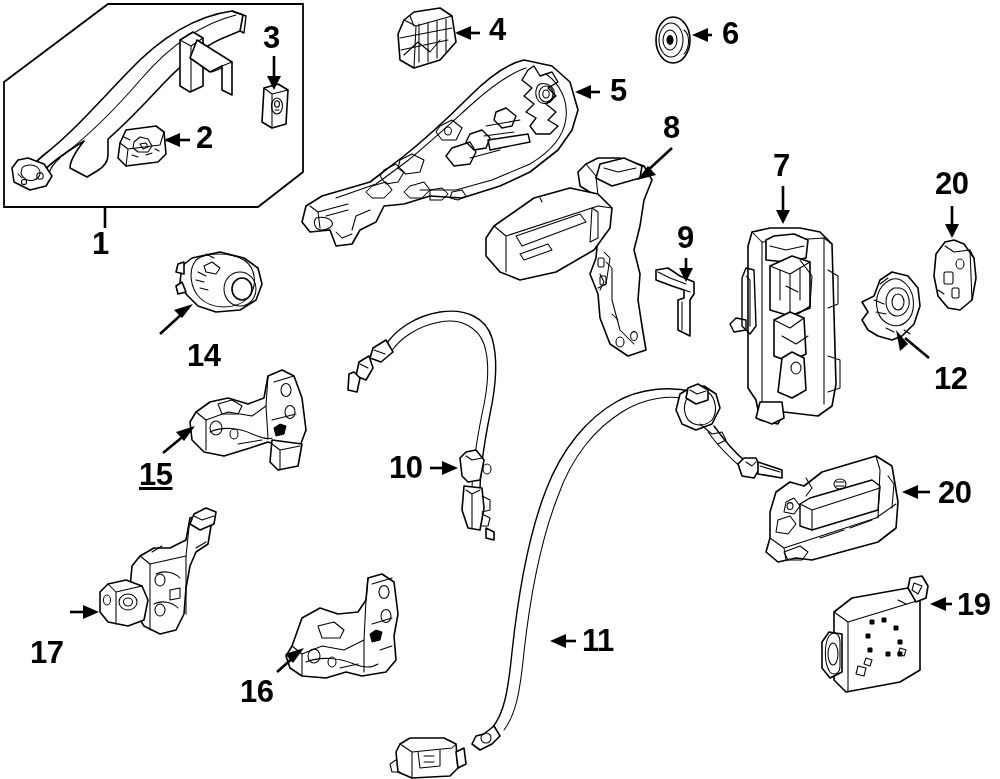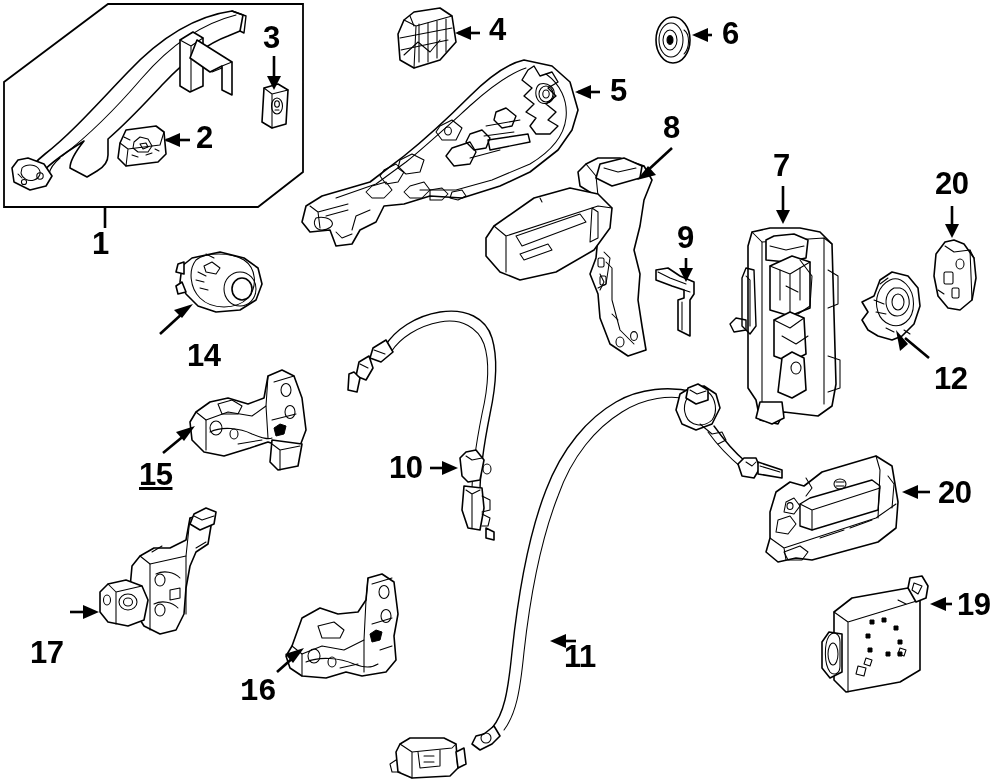--- a/index.html
+++ b/index.html
@@ -598,23 +598,23 @@
   <div class="callout-label" style="left:92px;  top:228px;">1</div>
   <div class="callout-label" style="left:196px; top:122px;">2</div>
   <div class="callout-label" style="left:263px; top:22px;">3</div>
   <div class="callout-label" style="left:489px; top:14px;">4</div>
   <div class="callout-label" style="left:610px; top:75px;">5</div>
   <div class="callout-label" style="left:722px; top:18px;">6</div>
   <div class="callout-label" style="left:773px; top:150px;">7</div>
   <div class="callout-label" style="left:663px; top:112px;">8</div>
   <div class="callout-label" style="left:677px; top:222px;">9</div>
   <div class="callout-label" style="left:389px; top:452px;text-align:right;">10</div>
-  <div class="callout-label" style="left:564px; top:625px;margin-top:16px;">11</div>
+  <div class="callout-label" style="left:582px; top:625px;">11</div>
   <div class="callout-label" style="left:934px; top:363px;">12</div>
   <div class="callout-label" style="left:935px; top:168px;">20</div>
   <div class="callout-label" style="left:139px; top:340px;margin-left:48px;">14</div>
   <div class="callout-label" style="left:139px; top:459px;text-decoration:underline;">15</div>
-  <div class="callout-label" style="left:240px; top:676px;font-family:Liberation Mono, monospace;">16</div>
+  <div class="callout-label" style="left:240px; top:676px;">16</div>
   <div class="callout-label" style="left:30px;  top:597px;margin-top:40px;">17</div>
   <div class="callout-label" style="left:957px; top:589px;">19</div>
   <div class="callout-label" style="left:938px; top:477px;">20</div>
 
 </div>
 
 </body></html>

